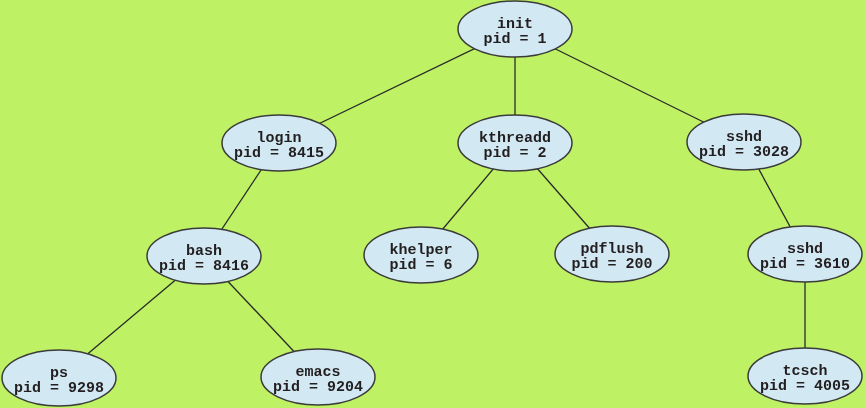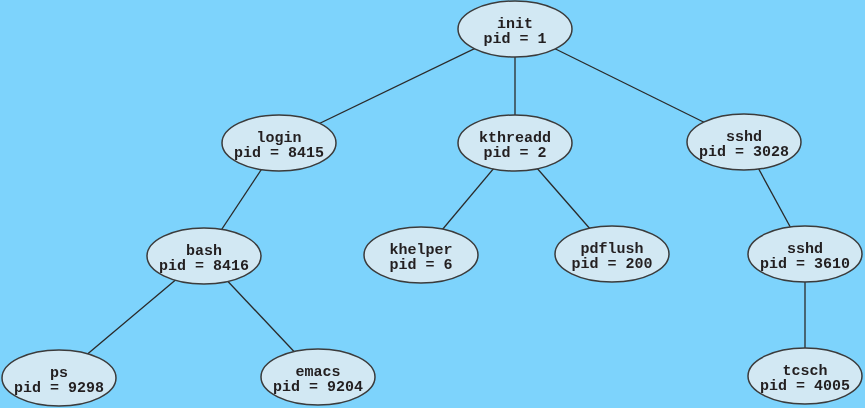--- a/index.html
+++ b/index.html
@@ -7,21 +7,21 @@
     padding: 0;
     background: #ffffff;
     width: 865px;
     height: 408px;
     overflow: hidden;
   }
   .stage {
     position: relative;
     width: 865px;
     height: 408px;
-    background: #7dd3fc;
+    background: #bef264;
   }
   svg {
     display: block;
   }
   .node-text {
     font-family: "Liberation Mono", "DejaVu Sans Mono", monospace;
     font-weight: bold;
     font-size: 15px;
     letter-spacing: 0px;
   }

